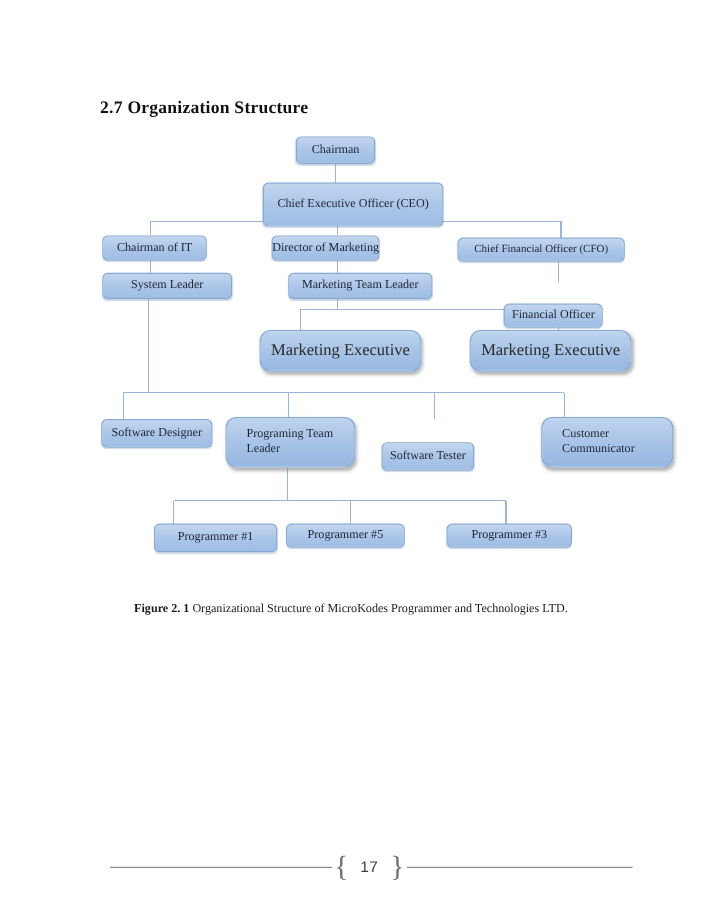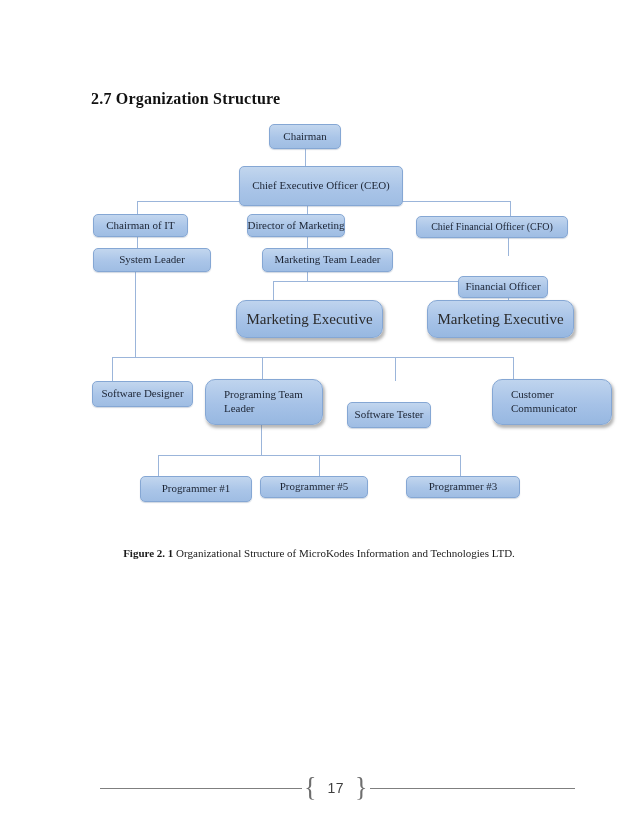--- a/index.html
+++ b/index.html
@@ -126,21 +126,21 @@
     <div class="node" style="left:100px;top:476px;width:112px;height:26px;margin-left:40px;">Programmer #1</div>
 
     <div class="node" style="left:260px;top:476px;width:108px;height:22px;">Programmer #5</div>
 
     <div class="node" style="left:406px;top:476px;width:114px;height:22px;">Programmer #3</div>
 
   </div>
 
   <p class="caption">
     <b>Figure 2. 1</b>
-    <span>Organizational Structure of MicroKodes Information and Technologies LTD.</span>
+    <span>Organizational Structure of MicroKodes Programmer and Technologies LTD.</span>
   </p>
 
   <div class="footer">
     <div class="rule left"></div>
     <span class="brace">{</span>
     <span class="pagenum">17</span>
     <span class="brace">}</span>
     <div class="rule right"></div>
   </div>
 

